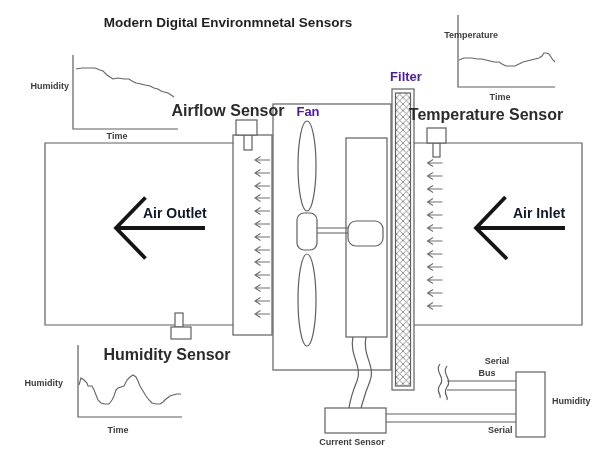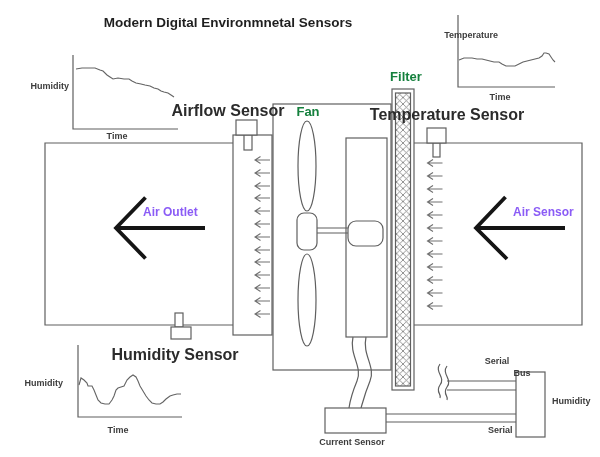--- a/index.html
+++ b/index.html
@@ -3,22 +3,22 @@
 <meta charset="utf-8">
 <style>
   html,body{margin:0;padding:0;background:#fff;}
   #stage{position:relative;width:600px;height:457px;background:#ffffff;
          font-family:"Liberation Sans", sans-serif;overflow:hidden;}
   #art{position:absolute;left:0;top:0;}
   .lbl{position:absolute;font-weight:700;color:#2e2e2e;white-space:nowrap;line-height:1;}
   .cx{transform:translateX(-50%);}
   .rx{transform:translateX(-100%);}
   .t-title{font-size:13.5px;color:#1f1f1f;}
-  .t-big{font-size:12px;color:#8b5cf6;}
-  .t-mid{font-size:13px;color:#15803d;}
+  .t-big{font-size:14px;color:#0f172a;}
+  .t-mid{font-size:13px;color:#4c1d95;}
   .t-sensor{font-size:16px;color:#2b2b2b;}
   .t-sm{font-size:9px;color:#3c3c3c;}
 </style>
 </head>
 <body>
 
 <div id="stage">
 
   <svg id="art" width="600" height="457" viewBox="0 0 600 457" fill="none" stroke="#5f5f5f" stroke-width="1.2">
     <defs>
@@ -127,25 +127,25 @@
 
   <div class="lbl t-sm rx" style="left:454px;top:31px;margin-left:44px;">Temperature</div>
   <div class="lbl t-sm cx" style="left:500px;top:93px;">Time</div>
 
   <div class="lbl t-sm rx" style="left:63px;top:379px;">Humidity</div>
   <div class="lbl t-sm cx" style="left:118px;top:426px;">Time</div>
 
   <div class="lbl t-mid cx" style="left:406px;top:70px;">Filter</div>
   <div class="lbl t-mid cx" style="left:308px;top:105px;">Fan</div>
   <div class="lbl t-sensor cx" style="left:228px;top:103px;">Airflow Sensor</div>
-  <div class="lbl t-sensor cx" style="left:447px;top:107px;">Temperature Sensor</div>
-  <div class="lbl t-sensor cx" style="left:175px;top:347px;">Humidity Sensor</div>
+  <div class="lbl t-sensor cx" style="left:486px;top:107px;">Temperature Sensor</div>
+  <div class="lbl t-sensor cx" style="left:167px;top:347px;">Humidity Sensor</div>
 
   <div class="lbl t-big" style="left:143px;top:206px;">Air Outlet</div>
-  <div class="lbl t-big" style="left:513px;top:206px;">Air Sensor</div>
+  <div class="lbl t-big" style="left:513px;top:206px;">Air Inlet</div>
 
   <div class="lbl t-sm cx" style="left:352px;top:438px;text-align:right;">Current Sensor</div>
   <div class="lbl t-sm cx" style="left:497px;top:357px;">Serial</div>
-  <div class="lbl t-sm cx" style="left:522px;top:369px;">Bus</div>
+  <div class="lbl t-sm cx" style="left:487px;top:369px;">Bus</div>
   <div class="lbl t-sm" style="left:552px;top:397px;">Humidity</div>
   <div class="lbl t-sm" style="left:488px;top:426px;">Serial</div>
 
 </div>
 
 </body></html>

